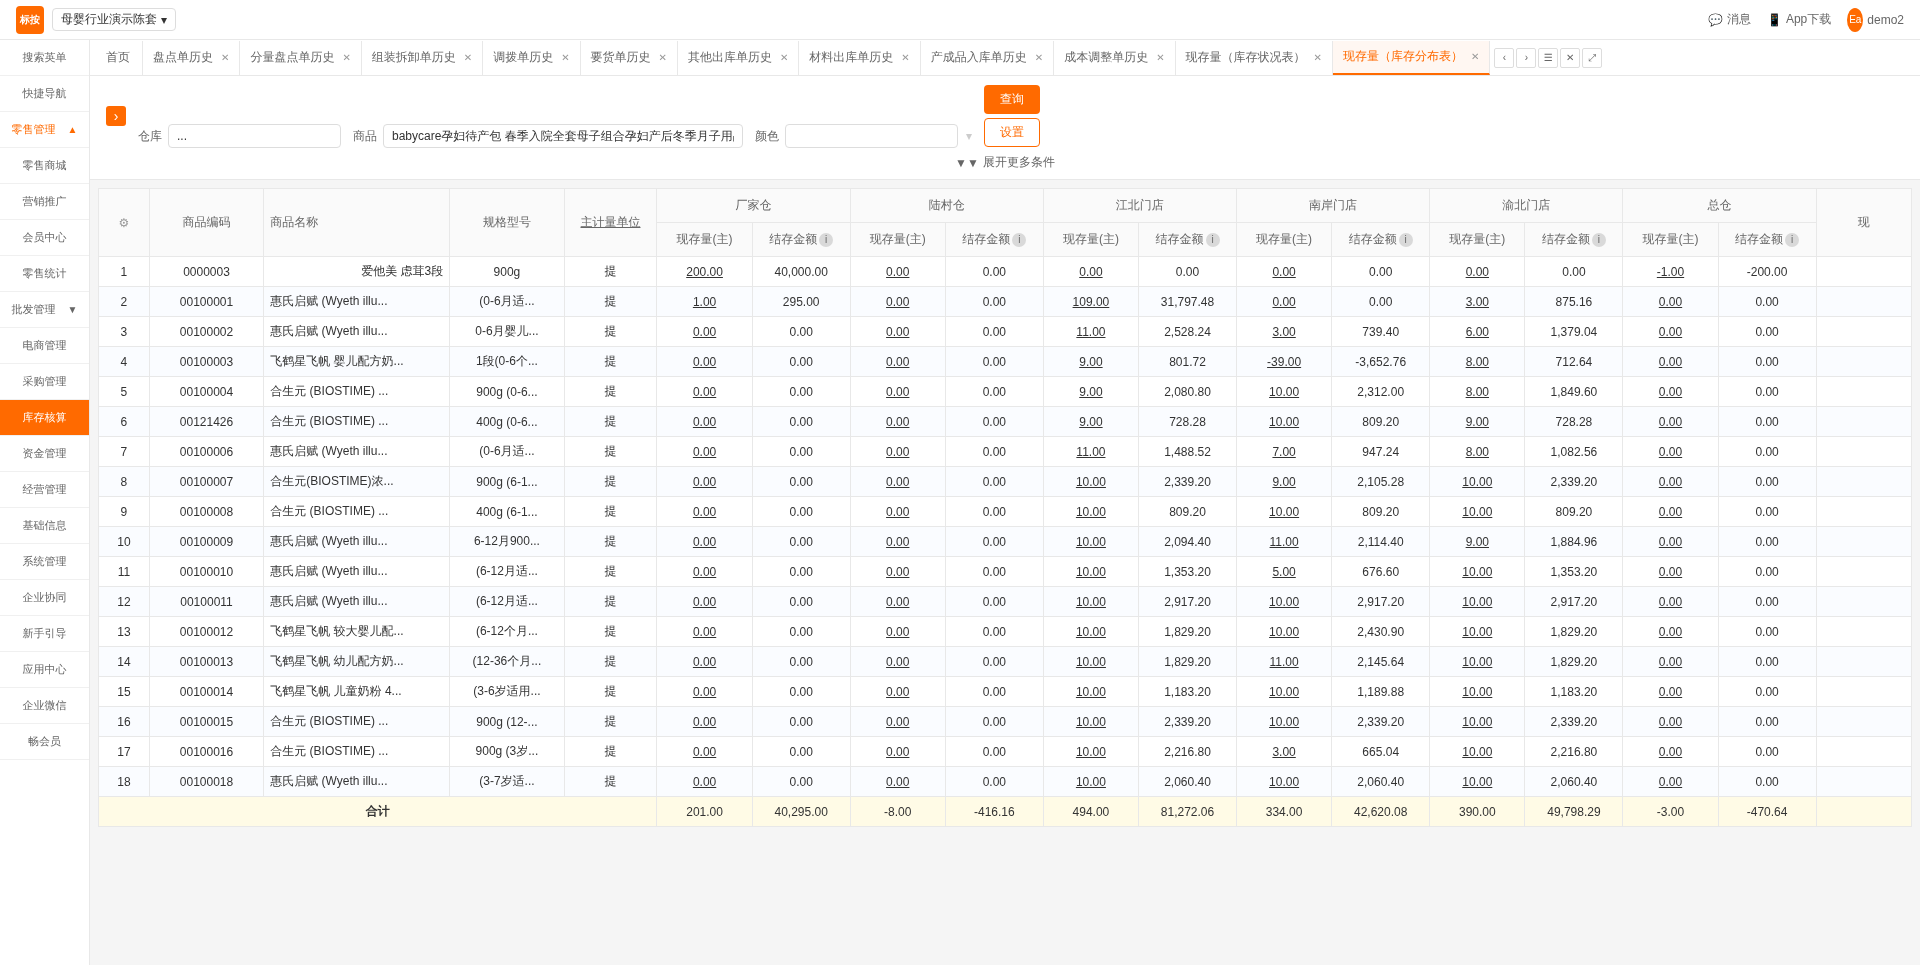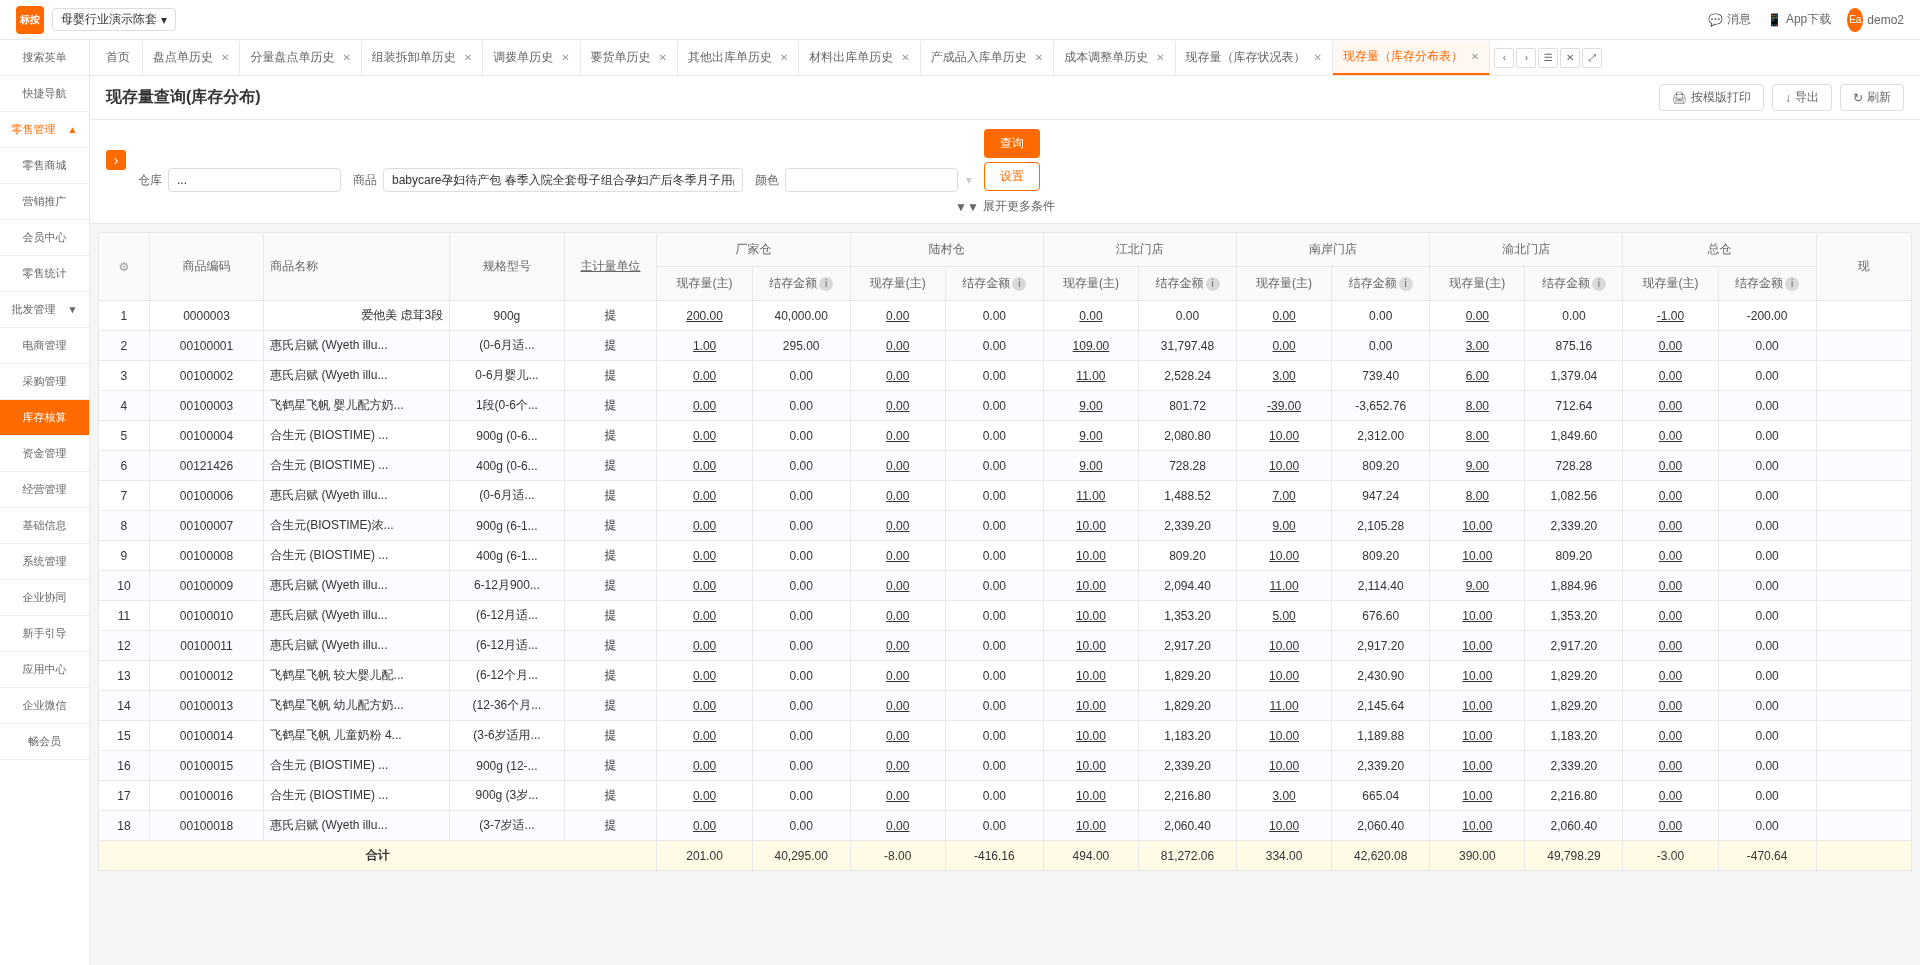--- a/index.html
+++ b/index.html
@@ -231,37 +231,20 @@
         <div class="tab-nav-btn">‹</div>
         <div class="tab-nav-btn">›</div>
         <div class="tab-nav-btn">☰</div>
         <div class="tab-nav-btn">✕</div>
         <div class="tab-nav-btn">⤢</div>
       </div>
     </div>
 
     <div class="page-area">
 
-      <div class="page-header">
-        <div class="page-title">现存量查询(库存分布)</div>
-        <div class="page-actions">
-          <button class="btn btn-default">
-            <span>🖨</span>
-            <span>按模版打印</span>
-          </button>
-          <button class="btn btn-default">
-            <span>↓</span>
-            <span>导出</span>
-          </button>
-          <button class="btn btn-default">
-            <span>↻</span>
-            <span>刷新</span>
-          </button>
-        </div>
-      </div>
 
       <div class="filter-area">
         <div class="filter-row">
           <span class="expand-arrow">›</span>
           <div class="filter-item">
             <span class="filter-label">仓库</span>
             <input class="filter-input filter-input-medium" type="text" value="..." style="">
           </div>
           <div class="filter-item">
             <span class="filter-label">商品</span>

